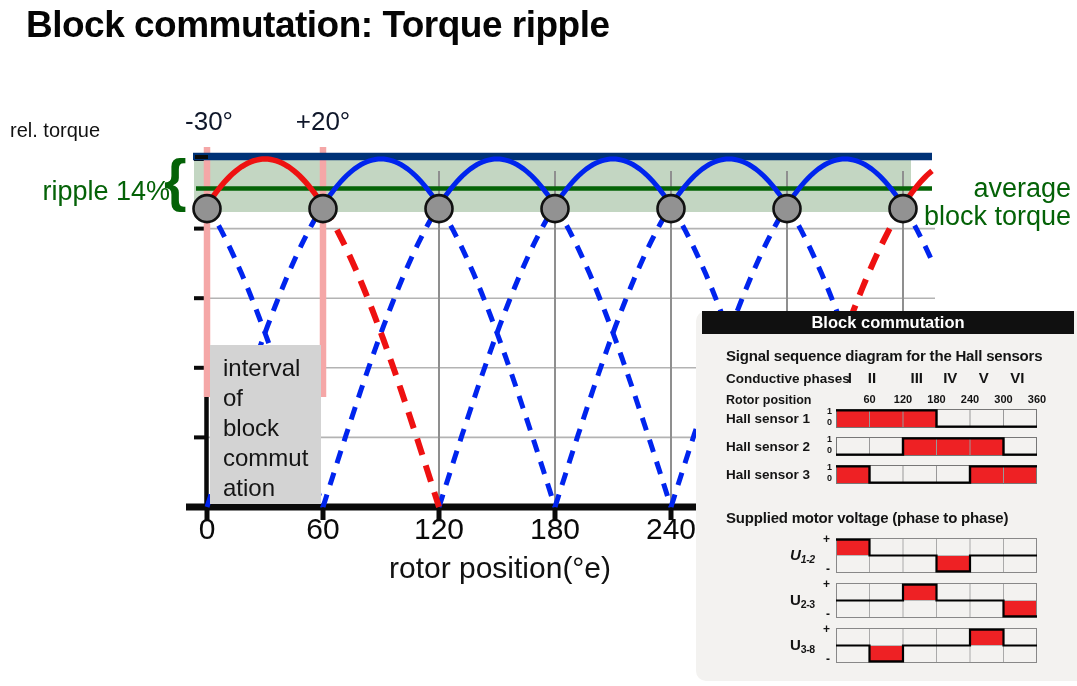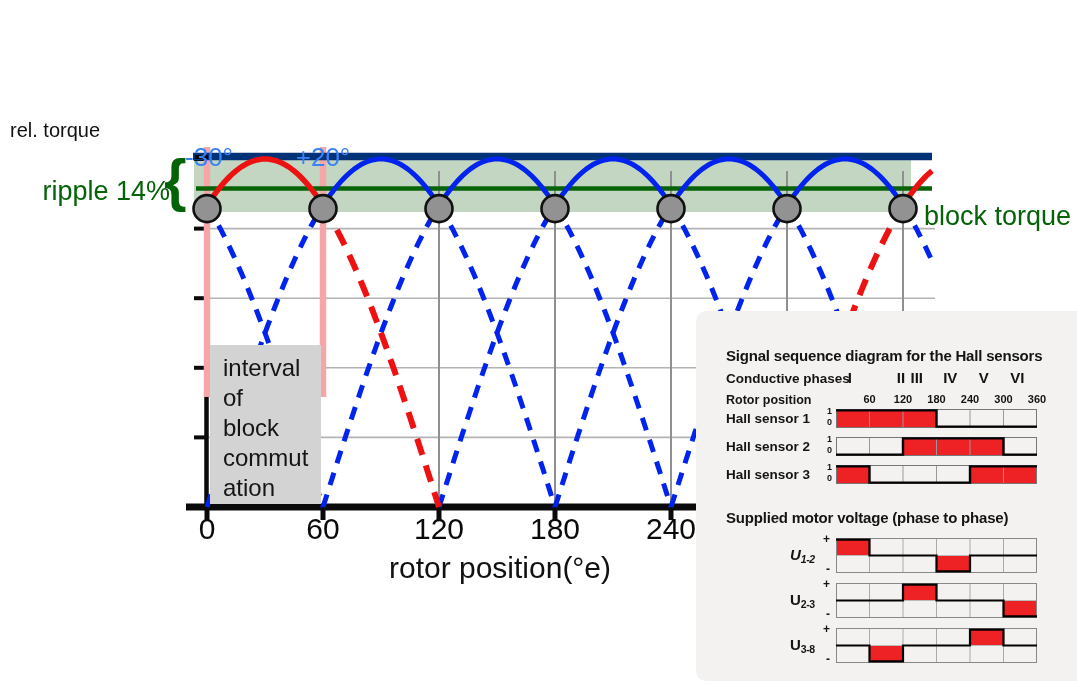--- a/index.html
+++ b/index.html
@@ -3,21 +3,21 @@
 <meta charset="utf-8">
 <style>
   html,body{margin:0;padding:0;background:#fff;}
   .stage{position:relative;width:1077px;height:686px;background:#fff;overflow:hidden;
          font-family:"Liberation Sans","DejaVu Sans",sans-serif;}
   .abs{position:absolute;}
   #page-title{left:26px;top:4px;font-size:37px;font-weight:700;color:#050505;letter-spacing:-0.5px;}
   #chart-svg{left:0;top:0;}
   .lab{color:#111;}
   #rel-torque{left:10px;top:119px;font-size:20px;}
-  .red-ann{font-size:26px;color:#3b82f6;font-weight:400;margin-top:36px;}
+  .red-ann{font-size:26px;color:#0f172a;font-weight:400;}
   #minus30{left:209px;top:106px;transform:translateX(-50%);}
   #plus30{left:323px;top:106px;transform:translateX(-50%);}
   .green-ann{color:#046207;font-size:27px;}
   #ripple{right:907px;top:176px;white-space:nowrap;}
   #brace{left:164px;top:152px;font-size:58px;font-weight:700;color:#046207;line-height:56px;}
   #max-torque{right:4px;top:125px;font-size:27px;color:#1d41c5;white-space:nowrap;}
   #avg1{right:6px;top:173px;white-space:nowrap;}
   #avg2{right:6px;top:201px;white-space:nowrap;}
   .xtick{position:absolute;width:90px;text-align:center;font-size:30px;color:#0a0a0a;top:512px;}
   #rotor-label{left:500px;top:551px;transform:translateX(-50%);font-size:30px;color:#111;white-space:nowrap;}
@@ -38,20 +38,21 @@
   #voltage-heading{left:30px;top:198px;font-size:15px;letter-spacing:-0.2px;}
   .u-label{position:absolute;left:94px;font-size:15px;font-weight:700;color:#141414;}
   .u-sub{font-size:10.5px;position:relative;top:3px;letter-spacing:-0.5px;}
   .pm{position:absolute;left:120px;width:14px;text-align:right;font-size:12px;font-weight:700;color:#141414;line-height:10px;}
   .wave{position:absolute;left:140px;}
 </style>
 </head>
 <body>
 
 <div class="stage">
+  <div class="abs" id="page-title">Block commutation: Torque ripple</div>
 
   <svg class="abs" id="chart-svg" width="1077" height="686" viewBox="0 0 1077 686">
       <rect x="194" y="160" width="717" height="52" fill="#c3d6c2"></rect>
       <g>
         <line x1="207" y1="228.59999999999997" x2="935" y2="228.59999999999997" stroke="#b3b3b3" stroke-width="1.6"></line>
         <line x1="207" y1="298.20000000000005" x2="935" y2="298.20000000000005" stroke="#b3b3b3" stroke-width="1.6"></line>
         <line x1="207" y1="367.79999999999995" x2="935" y2="367.79999999999995" stroke="#b3b3b3" stroke-width="1.6"></line>
         <line x1="207" y1="437.4" x2="935" y2="437.4" stroke="#b3b3b3" stroke-width="1.6"></line>
         <line x1="439" y1="171" x2="439" y2="507" stroke="#8f8f8f" stroke-width="2"></line>
         <line x1="555" y1="171" x2="555" y2="507" stroke="#8f8f8f" stroke-width="2"></line>
@@ -112,43 +113,45 @@
         <circle cx="787" cy="208.632" r="13.5" fill="#929292" stroke="#111" stroke-width="2.6"></circle>
         <circle cx="903" cy="208.632" r="13.5" fill="#929292" stroke="#111" stroke-width="2.6"></circle>
       </g>
     </svg>
 
   <div class="abs lab" id="rel-torque">rel. torque</div>
   <div class="abs red-ann" id="minus30">-30°</div>
   <div class="abs red-ann" id="plus30">+20°</div>
   <div class="abs green-ann" id="ripple">ripple 14%</div>
   <div class="abs" id="brace">{</div>
+  <div class="abs green-ann" id="avg1">average</div>
   <div class="abs green-ann" id="avg2">block torque</div>
   <div class="abs" id="rotor-label">rotor position(°e)</div>
   <div class="abs" id="interval-box">interval
 of
 block
 commut
 ation</div>
   <div class="abs" id="y-ticks"></div>
   <div class="abs" id="x-ticks">
       <div class="xtick" style="left: 162px;">0</div>
       <div class="xtick" style="left: 278px;">60</div>
       <div class="xtick" style="left: 394px;">120</div>
       <div class="xtick" style="left: 510px;">180</div>
       <div class="xtick" style="left: 626px;">240</div>
     </div>
 
   <div class="abs" id="inset">
+    <div class="abs" id="inset-header">Block commutation</div>
     <div class="abs ins-b" id="signal-heading">Signal sequence diagram for the Hall sensors</div>
     <div class="abs ins-b" id="conductive-label">Conductive phases</div>
     <div class="abs ins-b" id="rotor-pos-label">Rotor position</div>
     <div class="abs ins-b" id="voltage-heading">Supplied motor voltage (phase to phase)</div>
   <div class="phase-num" style="left: 136.75px;">I</div>
-      <div class="phase-num" style="left: 188px;">II</div>
+      <div class="phase-num" style="left: 159px;">II</div>
       <div class="phase-num" style="left: 203.75px;">III</div>
       <div class="phase-num" style="left: 237.25px;">IV</div>
       <div class="phase-num" style="left: 270.75px;">V</div>
       <div class="phase-num" style="left: 304.25px;">VI</div>
       <div class="rotor-tick" style="left: 158.5px;">60</div>
       <div class="rotor-tick" style="left: 192px;">120</div>
       <div class="rotor-tick" style="left: 225.5px;">180</div>
       <div class="rotor-tick" style="left: 259px;">240</div>
       <div class="rotor-tick" style="left: 292.5px;">300</div>
       <div class="rotor-tick" style="left: 326px;">360</div>

